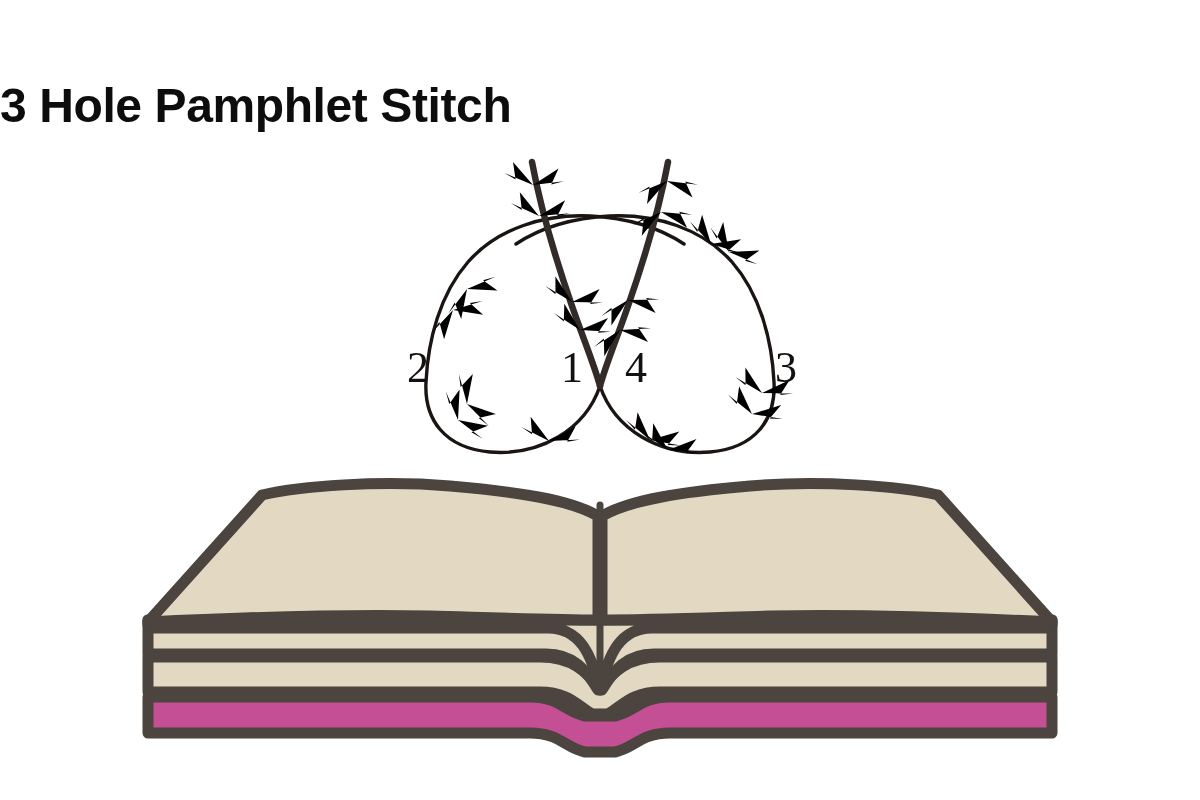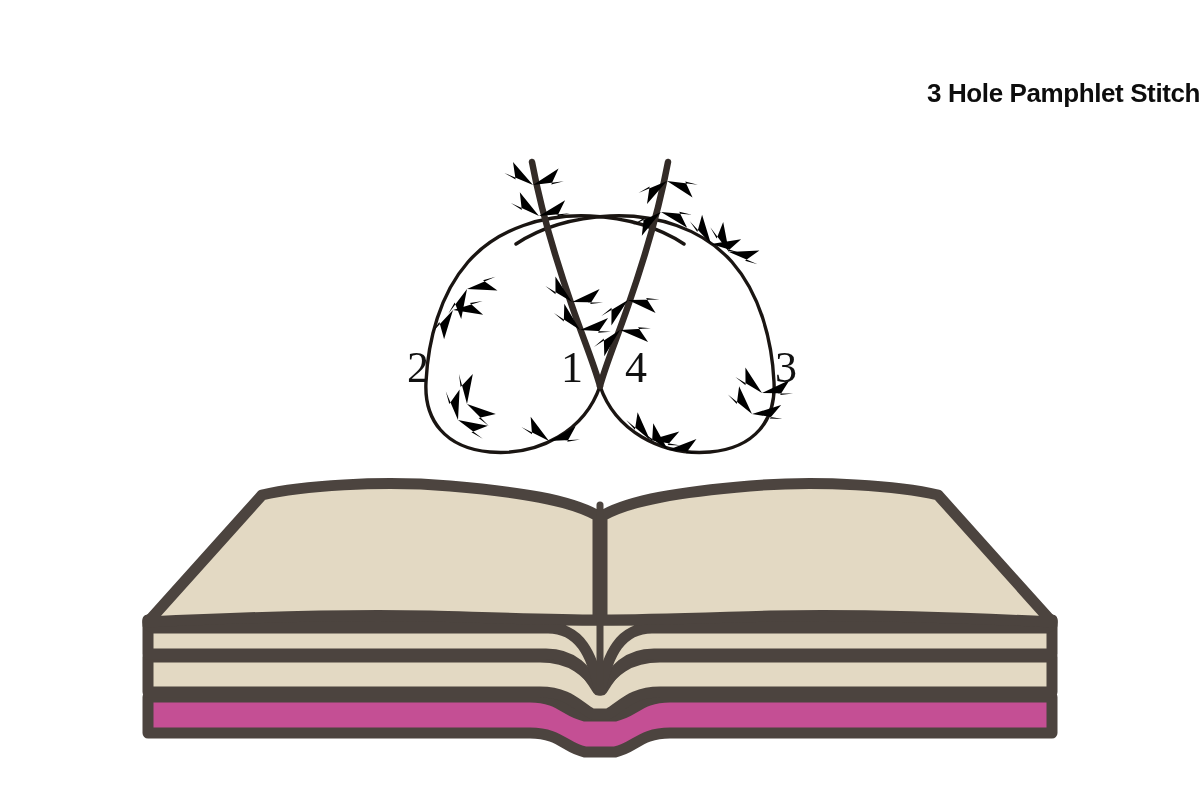--- a/index.html
+++ b/index.html
@@ -17,23 +17,23 @@
     position: relative;
     width: 1200px;
     height: 800px;
     background: #ffffff;
   }
   #title {
     position: absolute;
     left: 0;
     top: 78px;
     width: 1200px;
-    text-align: right;
+    text-align: left;
     font-family: "Liberation Sans", sans-serif;
-    font-size: 26px;
+    font-size: 48px;
     font-weight: bold;
     letter-spacing: -0.4px;
     color: #0d0d0d;
     white-space: nowrap;
   }
   #art {
     position: absolute;
     left: 0;
     top: 0;
   }

